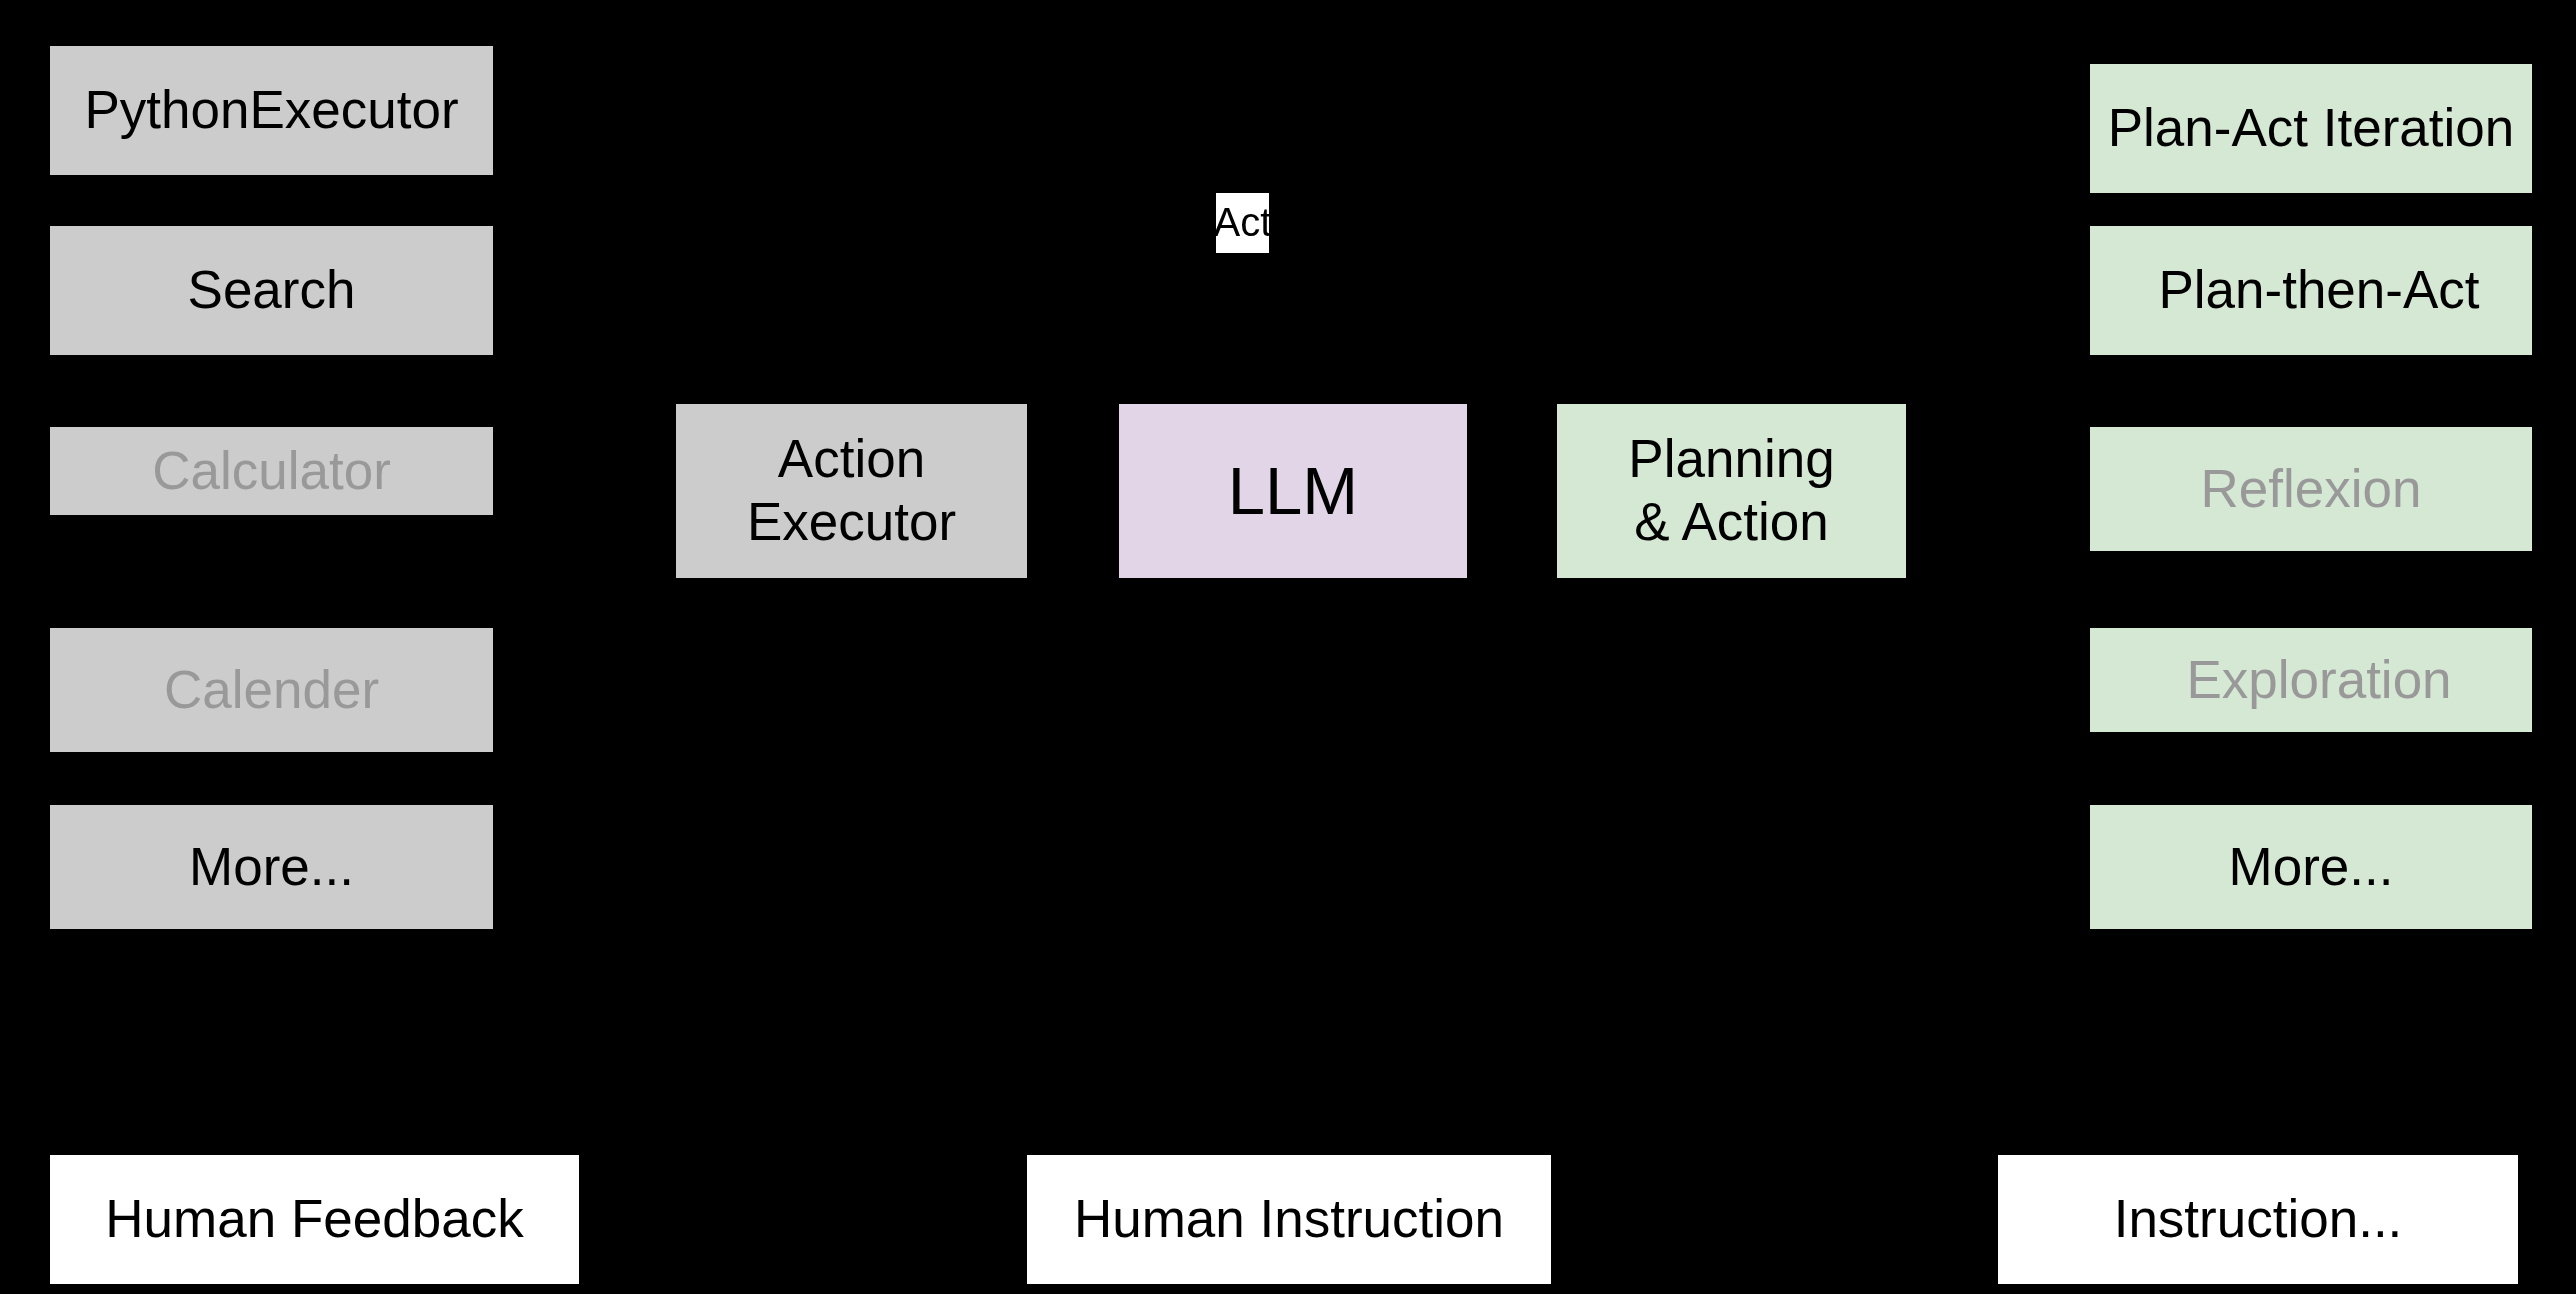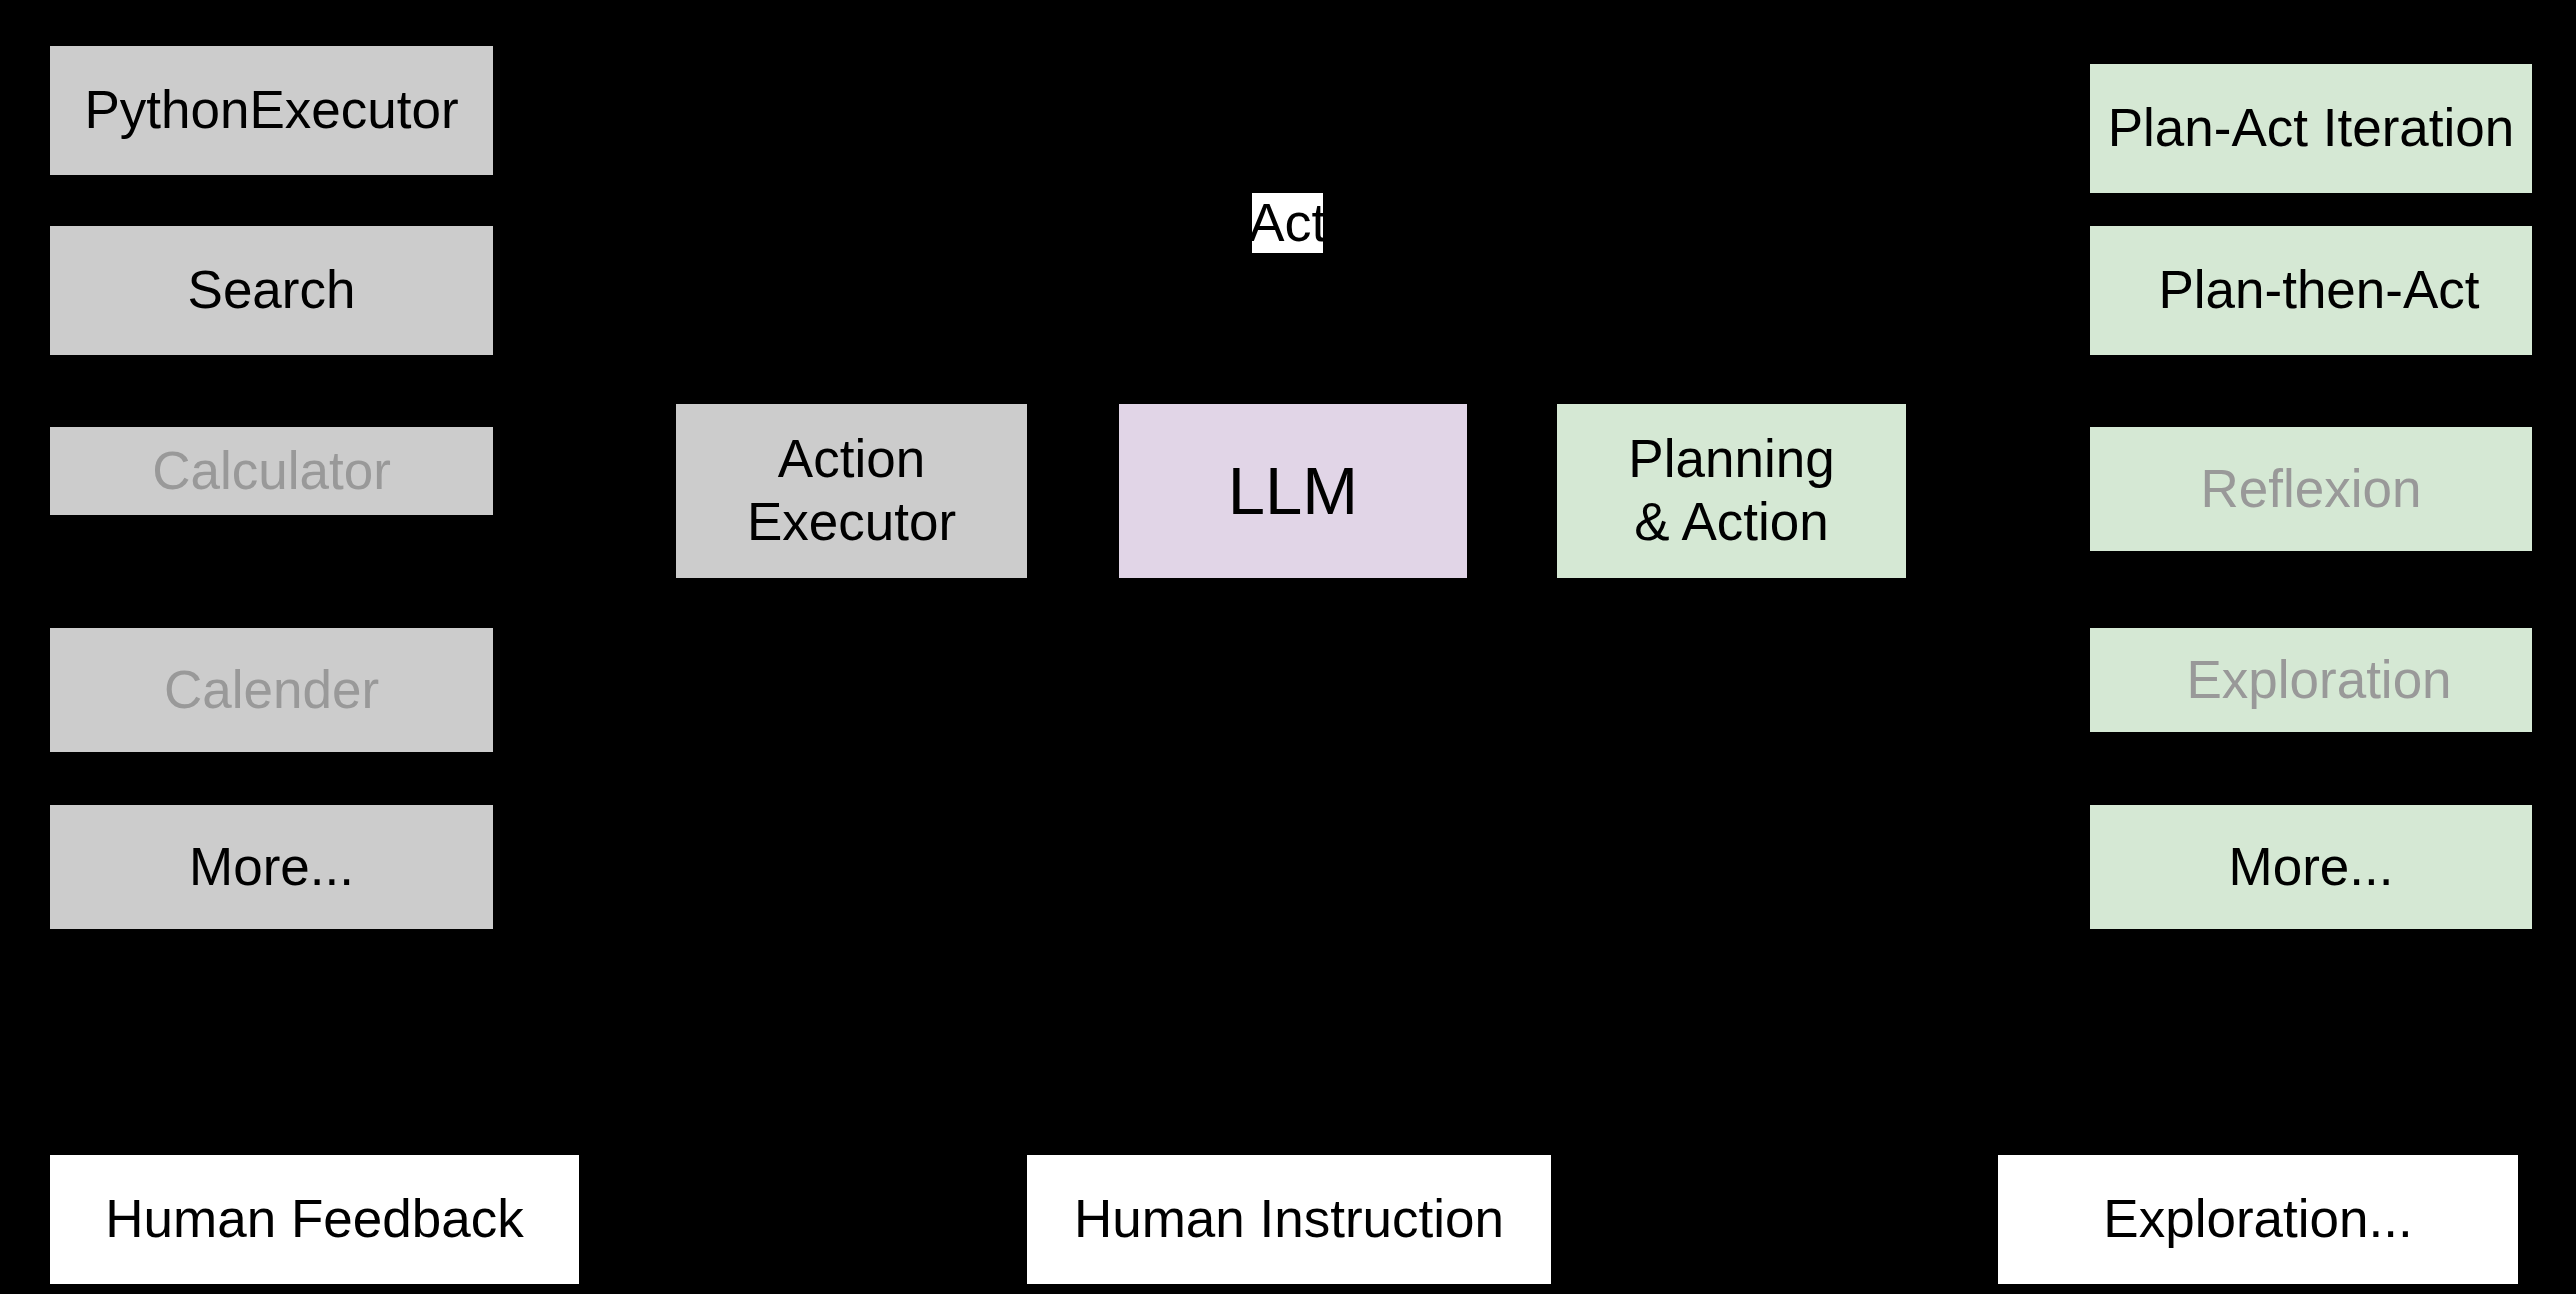--- a/index.html
+++ b/index.html
@@ -42,22 +42,22 @@
   .tool-4 { top: 805px; height: 124px; }
 
   
   .center-row { top: 404px; height: 174px; }
   .action-executor { left: 676px;  width: 351px; }
   .llm             { left: 1119px; width: 348px; font-size: 67px; }
   .planning        { left: 1557px; width: 349px; }
 
   
   .act-label {
-    left: 1252px; top: 193px; width: 71px; height: 60px;
-    font-size: 54px;
+    left: 1216px; top: 193px; width: 53px; height: 60px;
+    font-size: 40px;
   }
 
   
   .strategy   { left: 2090px; width: 442px; height: 129px; }
   .strategy-0 { top: 64px; }
   .strategy-1 { top: 226px; padding-left: 16px; }
   .strategy-2 { top: 427px; height: 124px; }
   .strategy-3 { top: 628px; height: 104px; padding-left: 16px; }
   .strategy-4 { top: 805px; height: 124px; }
 
@@ -87,16 +87,16 @@
   <div class="box fill-pink center-row llm">LLM</div>
 
   <div class="box fill-green strategy strategy-0">Plan-Act Iteration</div>
   <div class="box fill-green strategy strategy-1">Plan-then-Act</div>
   <div class="box fill-green muted strategy strategy-2">Reflexion</div>
   <div class="box fill-green muted strategy strategy-3">Exploration</div>
   <div class="box fill-green strategy strategy-4">More...</div>
 
   <div class="box fill-white bottom-row human-feedback">Human Feedback</div>
   <div class="box fill-white bottom-row human-instruction">Human Instruction</div>
-  <div class="box fill-white bottom-row observations">Exploration...</div>
+  <div class="box fill-white bottom-row observations">Instruction...</div>
 
 </div>
 
 
 </body></html>

